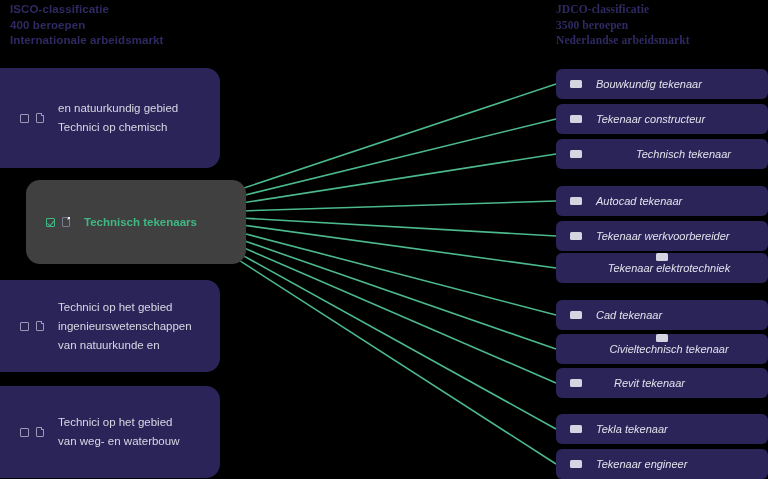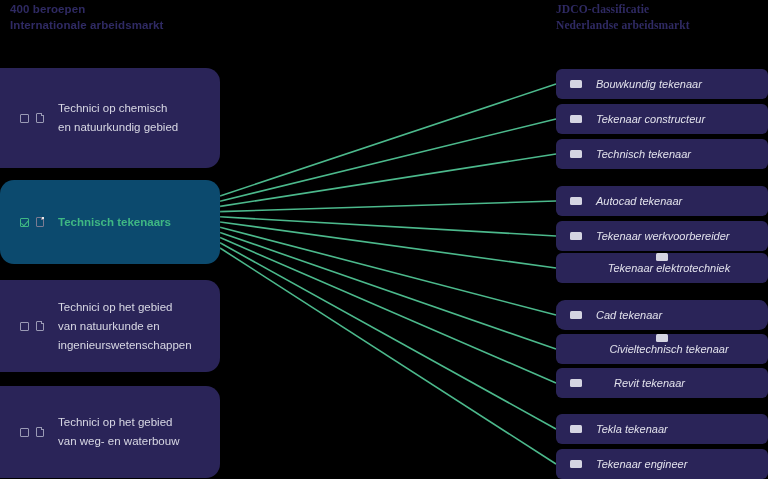--- a/index.html
+++ b/index.html
@@ -17,21 +17,21 @@
   .col-header div{display:block;}
 
   
   .left-card{
     position:absolute;left:0;width:220px;border-radius:0 14px 14px 0;
     background:#2a2458;display:flex;align-items:center;box-sizing:border-box;
     padding:10px 12px 10px 20px;
   }
   .left-card .icons{display:flex;align-items:center;gap:7px;flex:0 0 auto;margin-right:14px;}
   .left-card .label{font-size:11.5px;line-height:19px;color:#d8d8e4;}
-  .left-card.selected{background:#0c4a6e;border-radius:14px 14px 14px 14px;box-shadow:0 1px 4px rgba(0,0,0,.35);}
+  .left-card.selected{background:#404040;border-radius:14px 14px 14px 14px;box-shadow:0 1px 4px rgba(0,0,0,.35);margin-left:26px;}
   .left-card.selected .label{color:#3fb883;font-weight:bold;font-size:11.5px;}
 
   
   .cb{width:9px;height:9px;border:1.3px solid #9a9ab5;border-radius:1px;box-sizing:border-box;display:inline-block;position:relative;}
   .cb.checked{border-color:#3fb883;}
   .cb.checked::after{
     content:"";position:absolute;left:1.6px;top:0px;width:3px;height:5.5px;
     border:solid #3fb883;border-width:0 1.4px 1.4px 0;transform:rotate(42deg);
   }
   
@@ -51,26 +51,28 @@
 
   
   #connectors{position:absolute;left:0;top:0;width:768px;height:479px;pointer-events:none;}
 </style>
 </head>
 <body>
 
 <div class="stage">
 
   <div class="col-header" id="header-left">
+    <div>ISCO-classificatie</div>
     <div>400 beroepen</div>
     <div>Internationale arbeidsmarkt</div>
   </div>
 
   <div class="col-header" id="header-right">
     <div>JDCO-classificatie</div>
+    <div>3500 beroepen</div>
     <div>Nederlandse arbeidsmarkt</div>
   </div>
 
   <svg id="connectors" viewBox="0 0 768 479">
       <line x1="220" y1="196" x2="556" y2="84" stroke="#4cb98c" stroke-width="1.6"></line>
       <line x1="220" y1="201.2" x2="556" y2="119" stroke="#4cb98c" stroke-width="1.6"></line>
       <line x1="220" y1="206.4" x2="556" y2="154" stroke="#4cb98c" stroke-width="1.6"></line>
       <line x1="220" y1="211.6" x2="556" y2="201" stroke="#4cb98c" stroke-width="1.6"></line>
       <line x1="220" y1="216.8" x2="556" y2="236" stroke="#4cb98c" stroke-width="1.6"></line>
       <line x1="220" y1="222" x2="556" y2="268" stroke="#4cb98c" stroke-width="1.6"></line>
@@ -81,42 +83,42 @@
       <line x1="220" y1="248" x2="556" y2="464" stroke="#4cb98c" stroke-width="1.6"></line>
     </svg>
 
   <div id="left-column">
       <div class="left-card" style="top: 68px; height: 100px;">
         <div class="icons">
           <span class="cb"></span>
           <span class="doc"></span>
         </div>
         <div class="label">
+          <div>en natuurkundig gebied</div>
           <div>Technici op chemisch</div>
-          <div>en natuurkundig gebied</div>
         </div>
       </div>
       <div class="left-card selected" style="top: 180px; height: 84px;">
         <div class="icons">
           <span class="cb checked"></span>
           <span class="doc"></span>
         </div>
         <div class="label">
           <div>Technisch tekenaars</div>
         </div>
       </div>
       <div class="left-card" style="top: 280px; height: 92px;">
         <div class="icons">
           <span class="cb"></span>
           <span class="doc"></span>
         </div>
         <div class="label">
           <div>Technici op het gebied</div>
+          <div>ingenieurswetenschappen</div>
           <div>van natuurkunde en</div>
-          <div>ingenieurswetenschappen</div>
         </div>
       </div>
       <div class="left-card" style="top: 386px; height: 92px;">
         <div class="icons">
           <span class="cb"></span>
           <span class="doc"></span>
         </div>
         <div class="label">
           <div>Technici op het gebied</div>
           <div>van weg- en waterbouw</div>
@@ -126,37 +128,37 @@
 
   <div id="right-column">
       <div class="right-item" style="top: 69px;">
         <span class="sq"></span>
         <span class="label">Bouwkundig tekenaar</span>
       </div>
       <div class="right-item" style="top: 104px;">
         <span class="sq"></span>
         <span class="label">Tekenaar constructeur</span>
       </div>
-      <div class="right-item" style="top: 139px;">
+      <div class="right-item" style="top: 139px; gap: 40px;">
         <span class="sq"></span>
         <span class="label">Technisch tekenaar</span>
       </div>
       <div class="right-item" style="top: 186px;">
         <span class="sq"></span>
         <span class="label">Autocad tekenaar</span>
       </div>
       <div class="right-item" style="top: 221px;">
         <span class="sq"></span>
         <span class="label">Tekenaar werkvoorbereider</span>
       </div>
       <div class="right-item" style="top: 253px; flex-direction: column;">
         <span class="sq"></span>
         <span class="label">Tekenaar elektrotechniek</span>
       </div>
-      <div class="right-item" style="top: 300px; border-radius: 9px;">
+      <div class="right-item" style="top: 300px;">
         <span class="sq"></span>
         <span class="label">Cad tekenaar</span>
       </div>
       <div class="right-item" style="top: 334px; flex-direction: column;">
         <span class="sq"></span>
         <span class="label">Civieltechnisch tekenaar</span>
       </div>
       <div class="right-item" style="top: 368px; gap: 18px;">
         <span class="sq"></span>
         <span class="label">Revit tekenaar</span>

